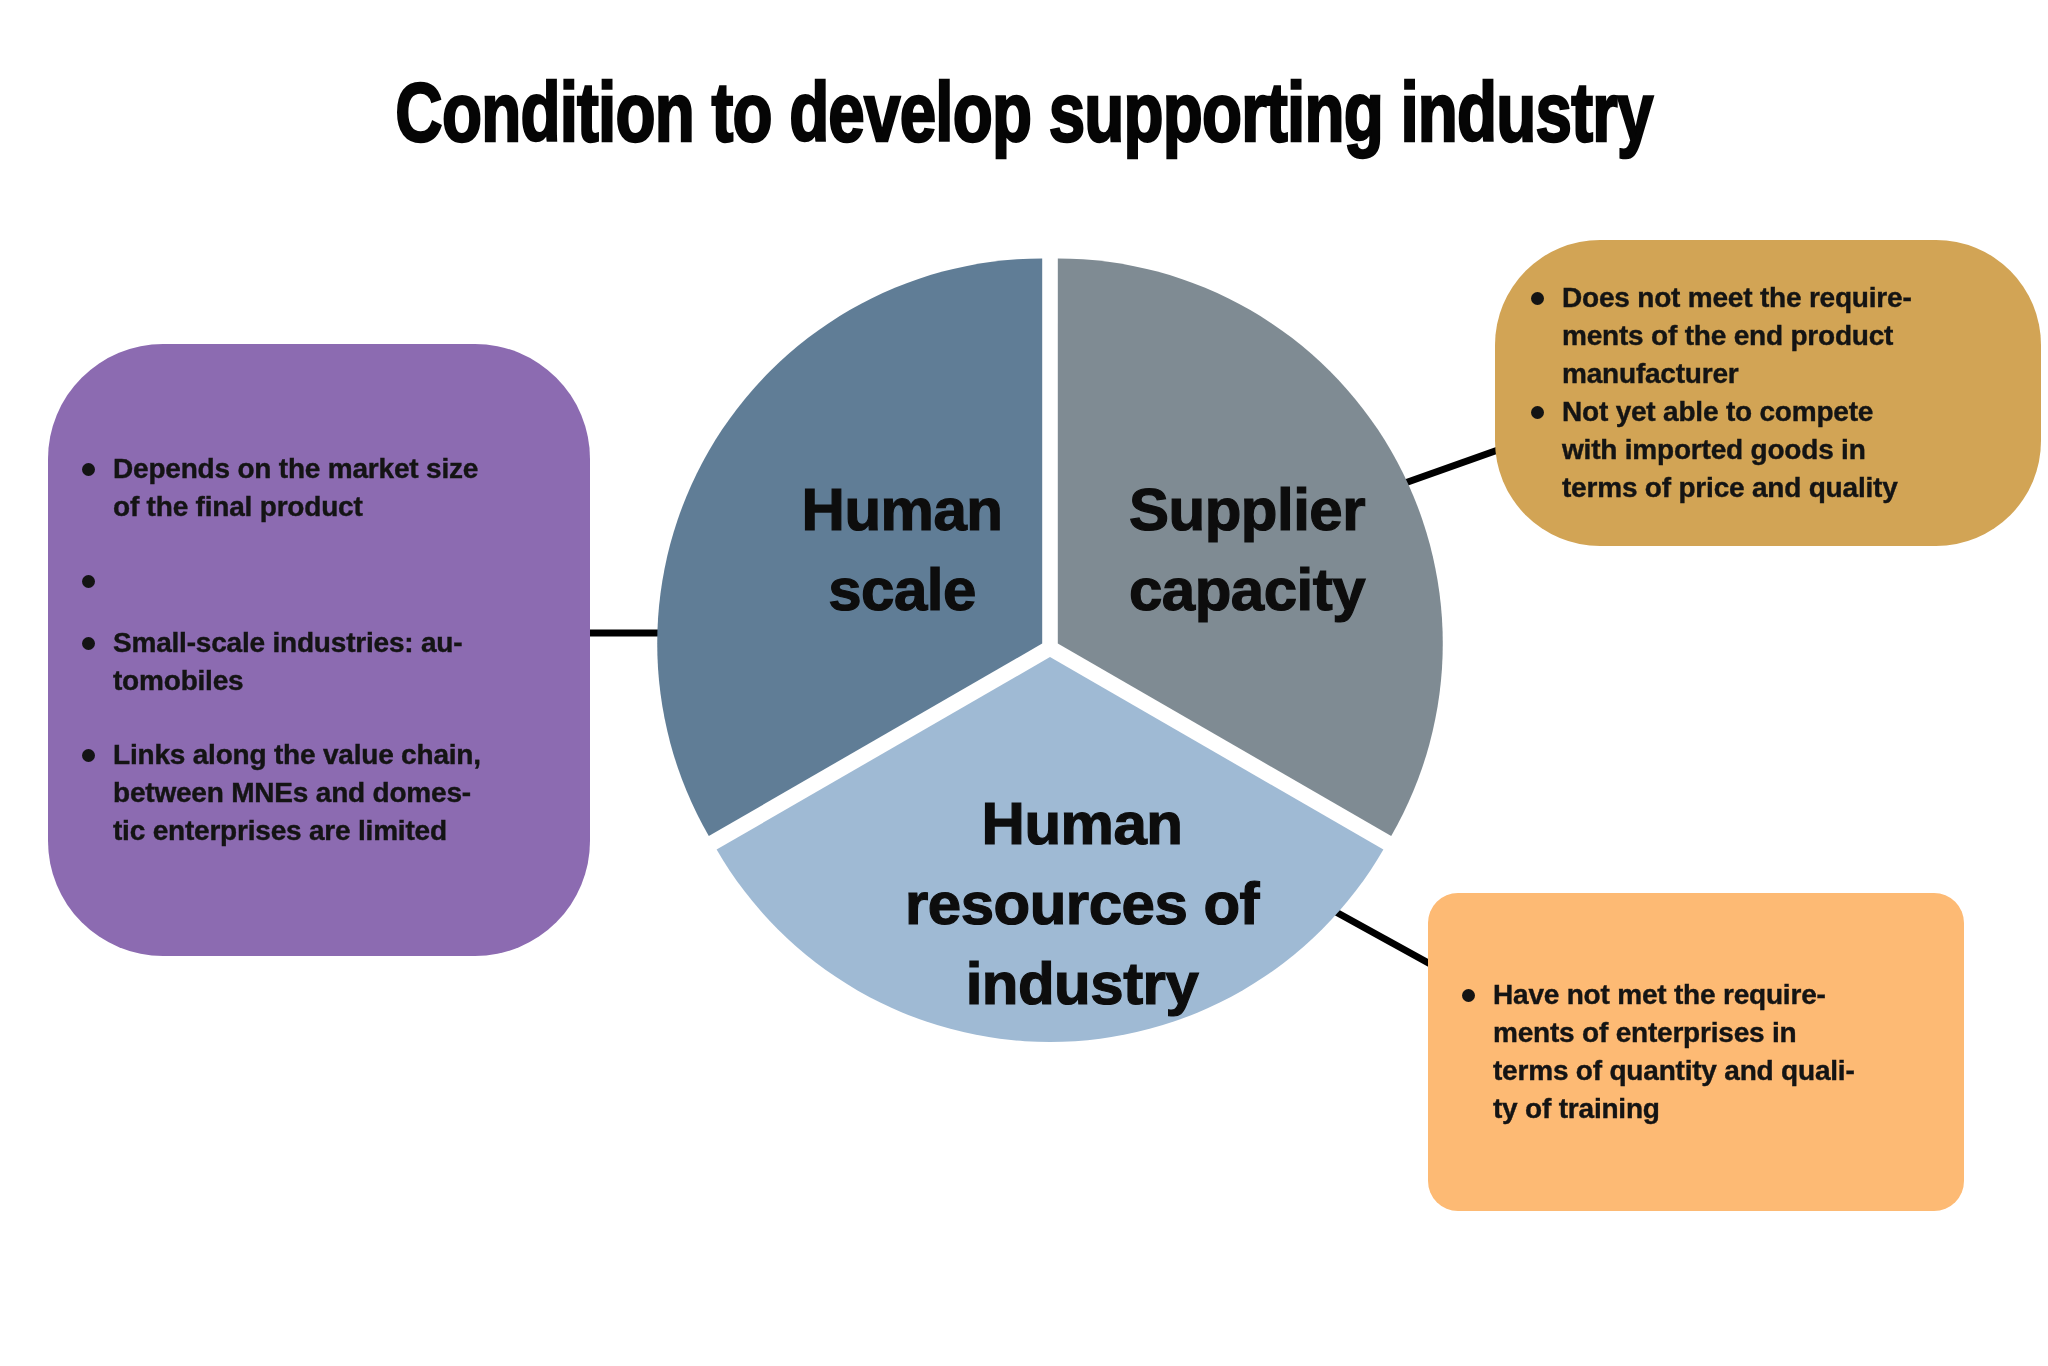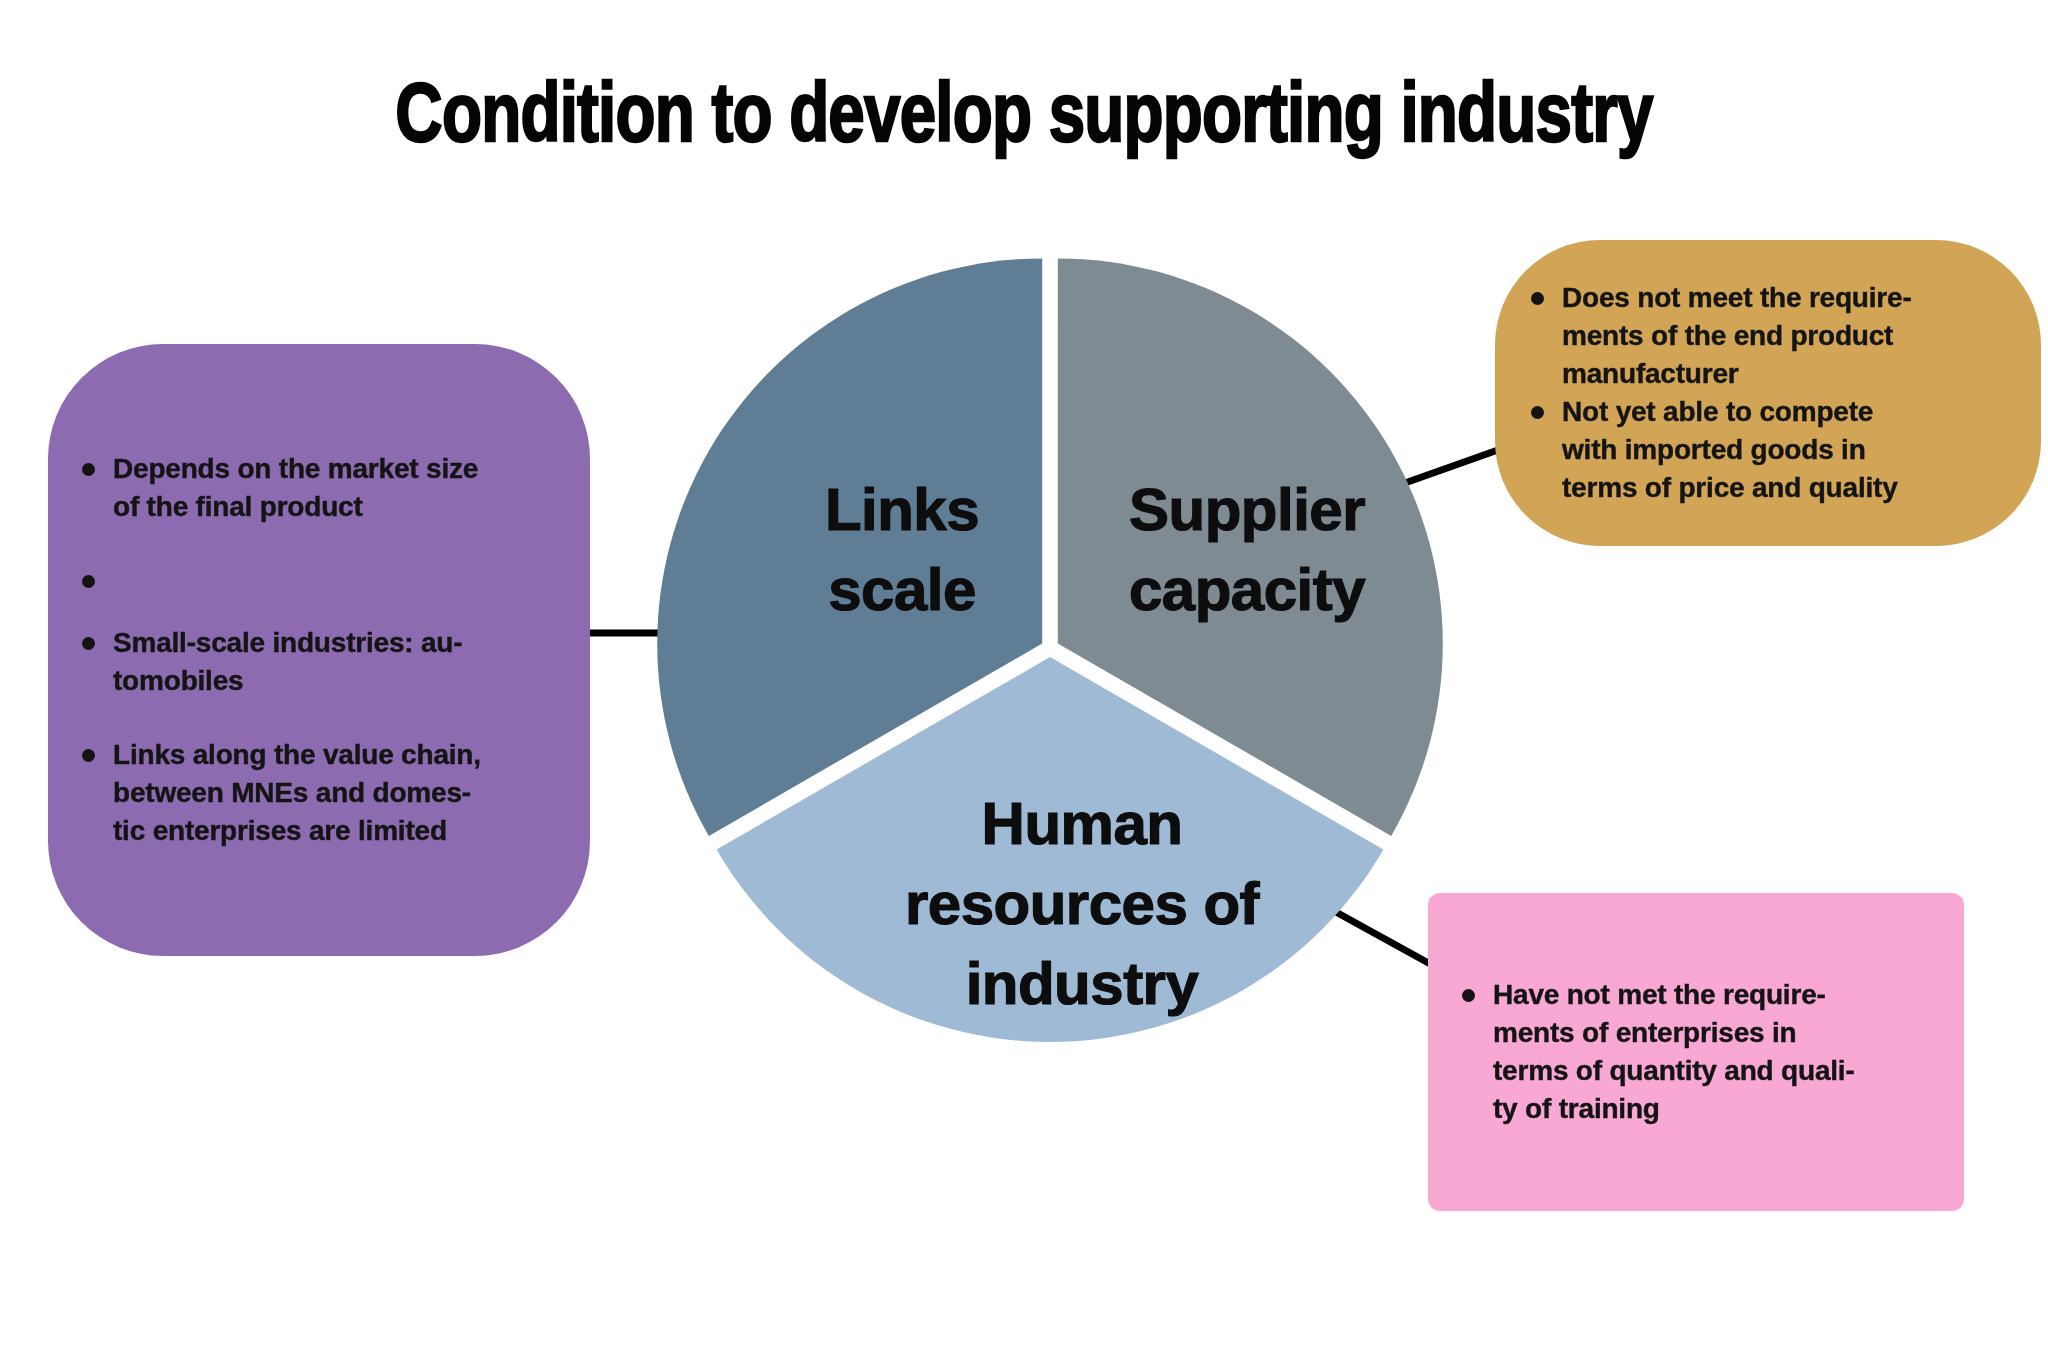--- a/index.html
+++ b/index.html
@@ -65,22 +65,22 @@
   .callout-supplier {
     left: 1495px; top: 240px;
     width: 546px; height: 306px;
     border-radius: 105px;
     background: #D2A455;
     padding-left: 36px;
   }
   .callout-human {
     left: 1428px; top: 893px;
     width: 536px; height: 318px;
-    border-radius: 12px;
-    background: #f9a8d4;
+    border-radius: 30px;
+    background: #fdba74;
   }
   .bullet-row {
     display: flex;
     align-items: flex-start;
   }
   .dot {
     flex: 0 0 auto;
     width: 13px; height: 13px;
     margin: 13px 18px 0 0;
     border-radius: 50%;
@@ -107,21 +107,21 @@
     <line x1="1316" y1="901" x2="1452" y2="976" stroke="#000000" stroke-width="7"></line>
     <g>
       <path d="M 1050 648 L 1050 263 A 385 385 0 0 0 716.6 840.5 Z" transform="translate(-7.8,-4.5)" fill="#607D96"></path>
       <path d="M 1050 648 L 1050 263 A 385 385 0 0 1 1383.4 840.5 Z" transform="translate(7.8,-4.5)" fill="#7F8B93"></path>
       <path d="M 1050 648 L 716.6 840.5 A 385 385 0 0 0 1383.4 840.5 Z" transform="translate(0,9)" fill="#9FBAD4"></path>
     </g>
   </svg>
 
   <h1 class="title">Condition to develop supporting industry</h1>
 
-  <div class="pie-label label-market">Links scale</div>
+  <div class="pie-label label-market">Human scale</div>
   <div class="pie-label label-supplier">Supplier capacity</div>
   <div class="pie-label label-human">Human resources of industry</div>
 
   <div class="callout callout-market">
     <div class="bullet-row">
       <span class="dot"></span>
       <span class="bullet-text">Depends on the market size
 of the final product</span>
     </div>
     <div class="bullet-row">

